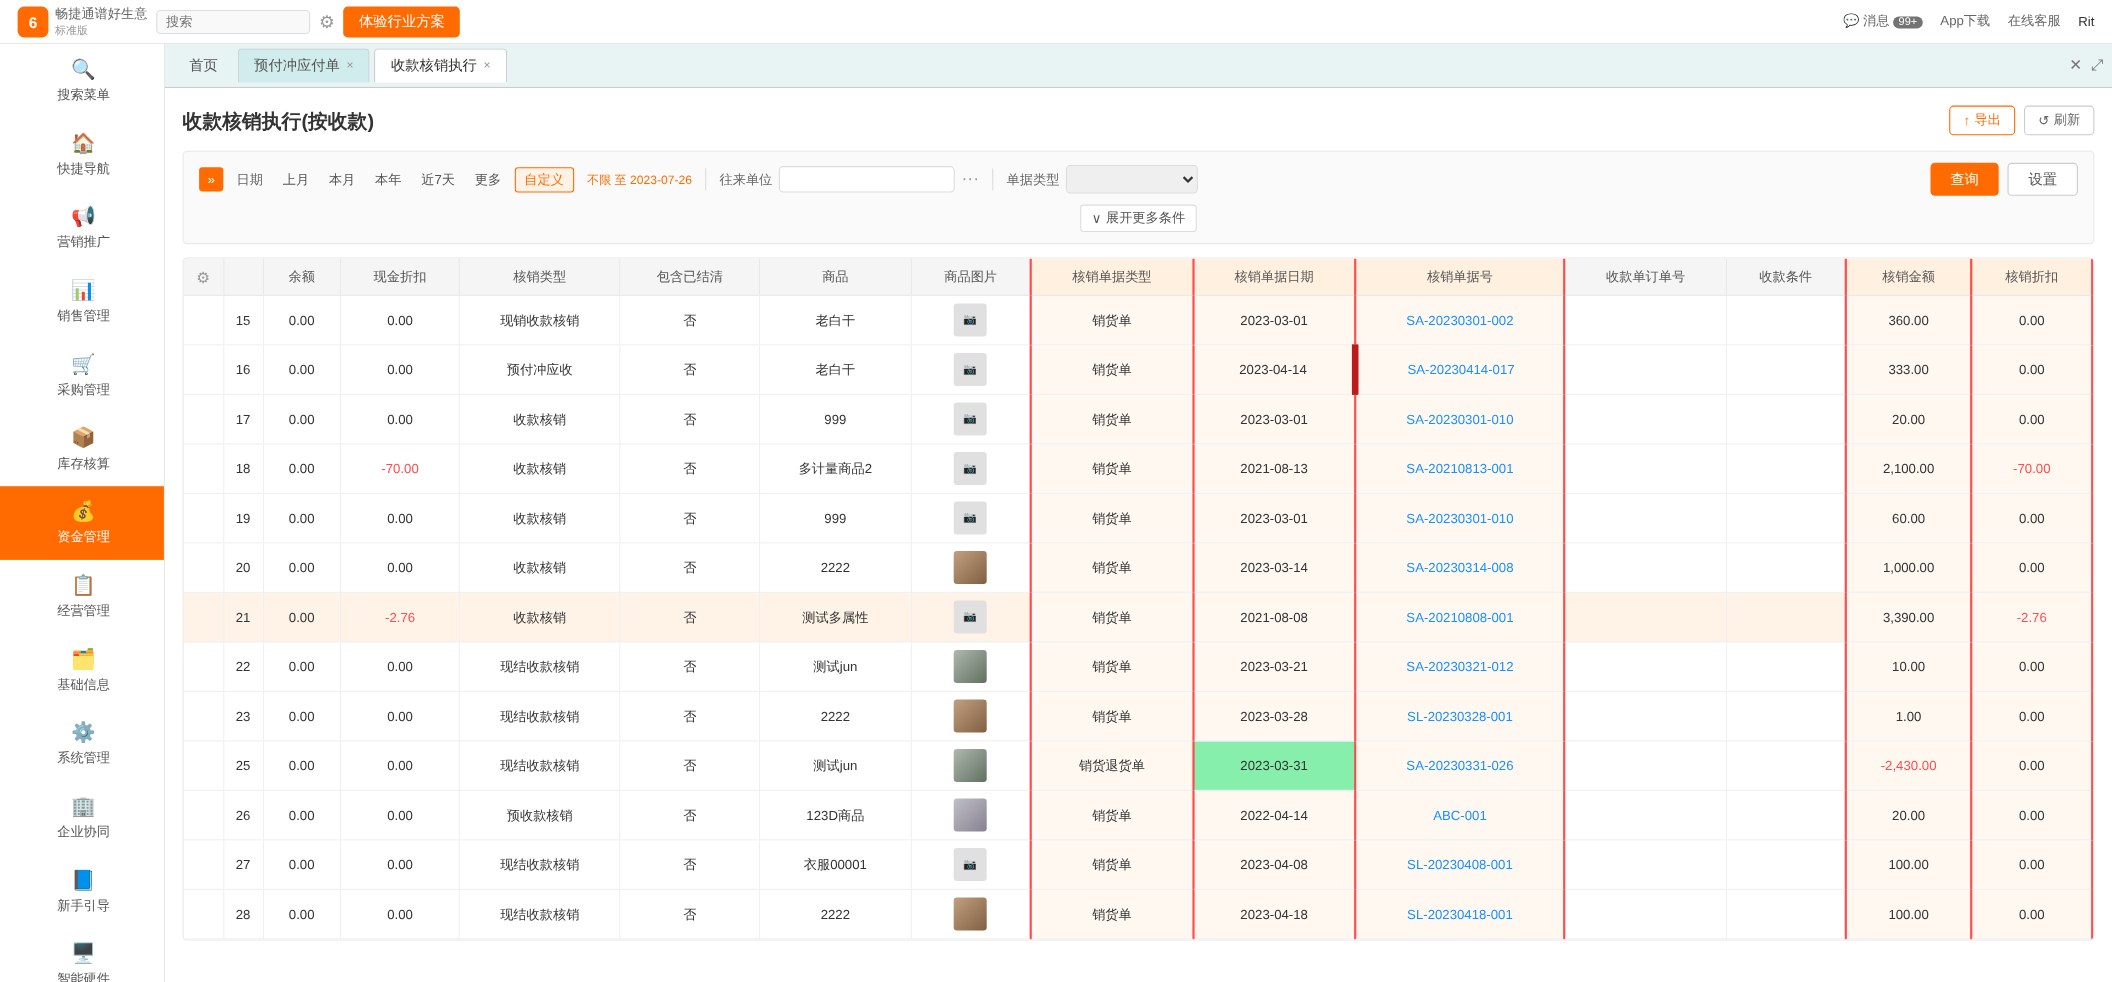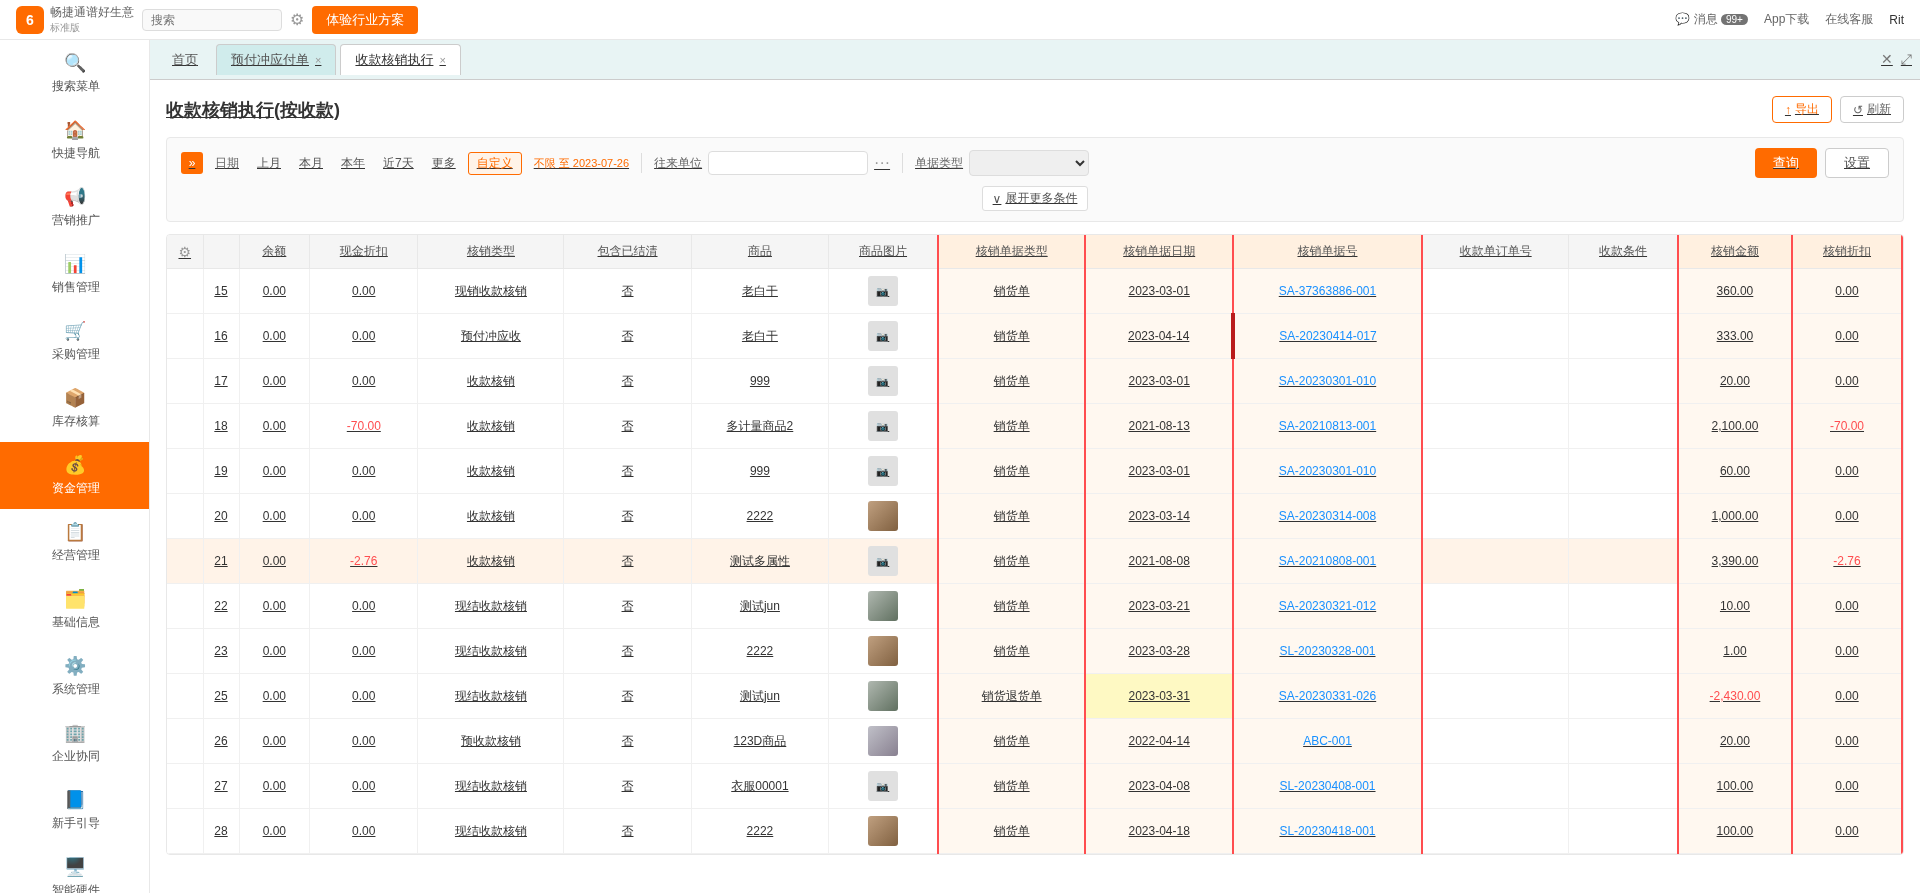--- a/index.html
+++ b/index.html
@@ -21,21 +21,21 @@
     
     .layout { display: flex; height: calc(100vh - 40px); }
 
     
     .sidebar { width: 150px; background: #fff; border-right: 1px solid #e8e8e8; display: flex; flex-direction: column; flex-shrink: 0; }
     .sidebar-item { display: flex; flex-direction: column; align-items: center; justify-content: center; padding: 12px 0; cursor: pointer; color: #555; font-size: 12px; gap: 4px; border-left: 3px solid transparent; }
     .sidebar-item.active { background: #ff6b00; color: white; border-left-color: transparent; }
     .sidebar-item .icon { font-size: 18px; }
 
     
-    .main-content { flex: 1; display: flex; flex-direction: column; overflow: hidden; text-decoration: underline; }
+    .main-content { flex: 1; display: flex; flex-direction: column; overflow: hidden; }
 
     
     .tab-bar { height: 40px; background: #e8f4f4; display: flex; align-items: center; border-bottom: 1px solid #ccc; padding: 0 8px; gap: 4px; }
     .tab { display: flex; align-items: center; gap: 6px; padding: 6px 14px; background: #d0ecec; border-radius: 4px 4px 0 0; font-size: 13px; color: #555; cursor: pointer; border: 1px solid #ccc; border-bottom: none; }
     .tab.active { background: #fff; color: #333; font-weight: 500; }
     .tab .close-btn { font-size: 11px; color: #999; cursor: pointer; }
     .tab-home { padding: 6px 14px; color: #555; font-size: 13px; cursor: pointer; }
     .tab-bar-right { margin-left: auto; display: flex; gap: 8px; }
     .tab-bar-icon { font-size: 14px; color: #777; cursor: pointer; }
 
@@ -274,40 +274,40 @@
       <td>0.00</td>
       <td class="">0.00</td>
       <td>现销收款核销</td>
       <td>否</td>
       <td>老白干</td>
       <td>
                   <div class="thumb">📷</div>
                 </td>
       <td style="border-left:2px solid #ff4d4f;border-right:2px solid #ff4d4f;background:#fff8f0;">销货单</td>
       <td style="border-left:2px solid #ff4d4f;border-right:2px solid #ff4d4f;background:#fff8f0;">2023-03-01</td>
-      <td style="border-left:2px solid #ff4d4f;border-right:2px solid #ff4d4f;background:#fff8f0;"><a class="link-text">SA-37363886-001</a></td>
+      <td style="border-left:2px solid #ff4d4f;border-right:2px solid #ff4d4f;background:#fff8f0;"><a class="link-text">SA-20230301-002</a></td>
       <td></td>
       <td></td>
       <td class="" style="border-left:2px solid #ff4d4f;border-right:2px solid #ff4d4f;background:#fff8f0;">360.00</td>
       <td class="" style="border-left:2px solid #ff4d4f;border-right:2px solid #ff4d4f;background:#fff8f0;">0.00</td>
     </tr>
               <tr>
       <td></td>
       <td>16</td>
       <td>0.00</td>
       <td class="">0.00</td>
       <td>预付冲应收</td>
       <td>否</td>
       <td>老白干</td>
       <td>
                   <div class="thumb">📷</div>
                 </td>
       <td style="border-left:2px solid #ff4d4f;border-right:2px solid #ff4d4f;background:#fff8f0;">销货单</td>
       <td style="border-left:2px solid #ff4d4f;border-right:2px solid #ff4d4f;background:#fff8f0;">2023-04-14</td>
-      <td style="border-left:4px solid #b91c1c;border-right:2px solid #ff4d4f;background:#fff8f0;"><a class="link-text">SA-20230414-017</a></td>
+      <td style="border-left:6px solid #b91c1c;border-right:2px solid #ff4d4f;background:#fff8f0;"><a class="link-text">SA-20230414-017</a></td>
       <td></td>
       <td></td>
       <td class="" style="border-left:2px solid #ff4d4f;border-right:2px solid #ff4d4f;background:#fff8f0;">333.00</td>
       <td class="" style="border-left:2px solid #ff4d4f;border-right:2px solid #ff4d4f;background:#fff8f0;">0.00</td>
     </tr>
               <tr>
       <td></td>
       <td>17</td>
       <td>0.00</td>
       <td class="">0.00</td>
@@ -444,21 +444,21 @@
       <td>25</td>
       <td>0.00</td>
       <td class="">0.00</td>
       <td>现结收款核销</td>
       <td>否</td>
       <td>测试jun</td>
       <td>
                   <div class="thumb-img" style="background:linear-gradient(135deg,#b0b8b0,#607060);"></div>
                 </td>
       <td style="border-left:2px solid #ff4d4f;border-right:2px solid #ff4d4f;background:#fff8f0;">销货退货单</td>
-      <td style="border-left:2px solid #ff4d4f;border-right:2px solid #ff4d4f;background:#fef9c3;">2023-03-31</td>
+      <td style="border-left:2px solid #ff4d4f;border-right:2px solid #ff4d4f;background:#86efac;">2023-03-31</td>
       <td style="border-left:2px solid #ff4d4f;border-right:2px solid #ff4d4f;background:#fff8f0;"><a class="link-text">SA-20230331-026</a></td>
       <td></td>
       <td></td>
       <td class="red-text" style="border-left:2px solid #ff4d4f;border-right:2px solid #ff4d4f;background:#fff8f0;">-2,430.00</td>
       <td class="" style="border-left:2px solid #ff4d4f;border-right:2px solid #ff4d4f;background:#fff8f0;">0.00</td>
     </tr>
               <tr>
       <td></td>
       <td>26</td>
       <td>0.00</td>

